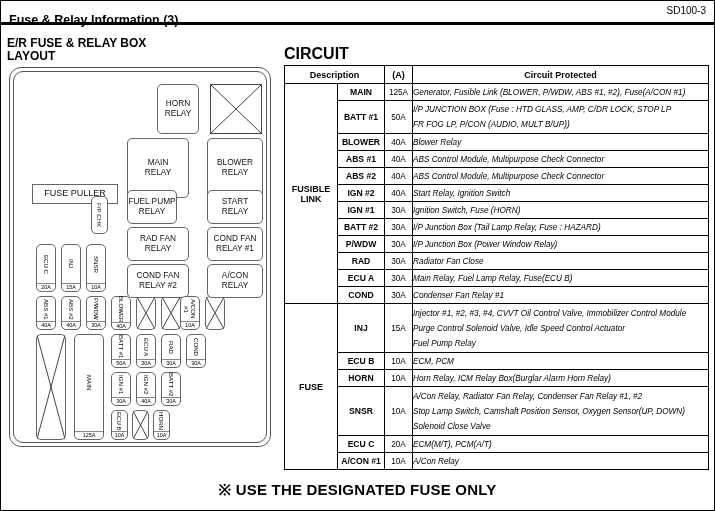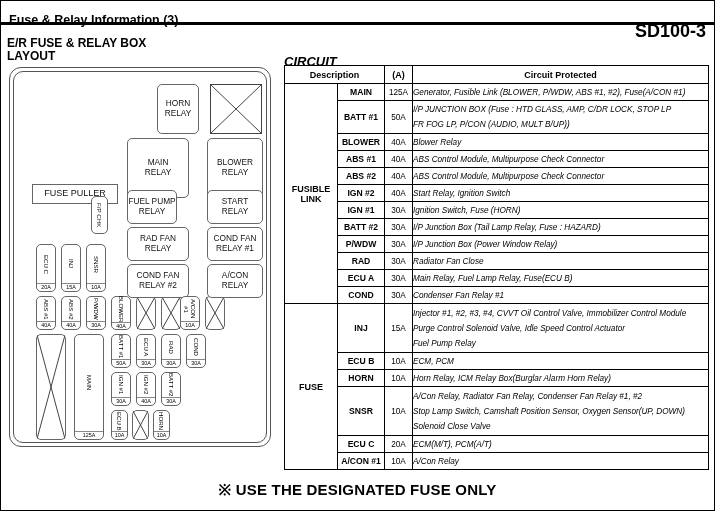--- a/index.html
+++ b/index.html
@@ -13,26 +13,26 @@
   }
   #page{position:relative;width:715px;height:511px;box-sizing:border-box;border:1px solid #000;}
 
   
   .hdr{
     position:absolute;left:0;top:0;width:713px;height:24px;
     border-bottom:3px solid #000;
     box-sizing:border-box;
   }
   .hdr-title{position:absolute;left:8px;top:12px;font-size:12.5px;font-weight:bold;letter-spacing:0px;}
-  .hdr-code{position:absolute;right:8px;top:20px;font-size:18px;font-weight:bold;}
+  .hdr-code{position:absolute;right:8px;top:4px;font-size:10px;font-weight:normal;}
 
   
   .sec-a{position:absolute;left:6px;top:35px;font-size:12px;font-weight:bold;}
   .sec-b{position:absolute;left:6px;top:48px;font-size:12px;font-weight:bold;}
-  .sec-c{position:absolute;left:283px;top:53px;font-size:13px;font-weight:bold;font-style:italic;}
+  .sec-c{position:absolute;left:283px;top:44px;font-size:16px;font-weight:bold;}
 
   
   #layoutwrap{position:absolute;left:8px;top:66px;width:262px;height:380px;}
   .outer-shell{
     position:absolute;left:0;top:0;width:262px;height:380px;
     border:1.5px solid #555;border-radius:12px;box-sizing:border-box;
   }
   .inner-shell{
     position:absolute;left:4px;top:4px;width:254px;height:372px;
     border:1.5px solid #555;border-radius:10px;box-sizing:border-box;

